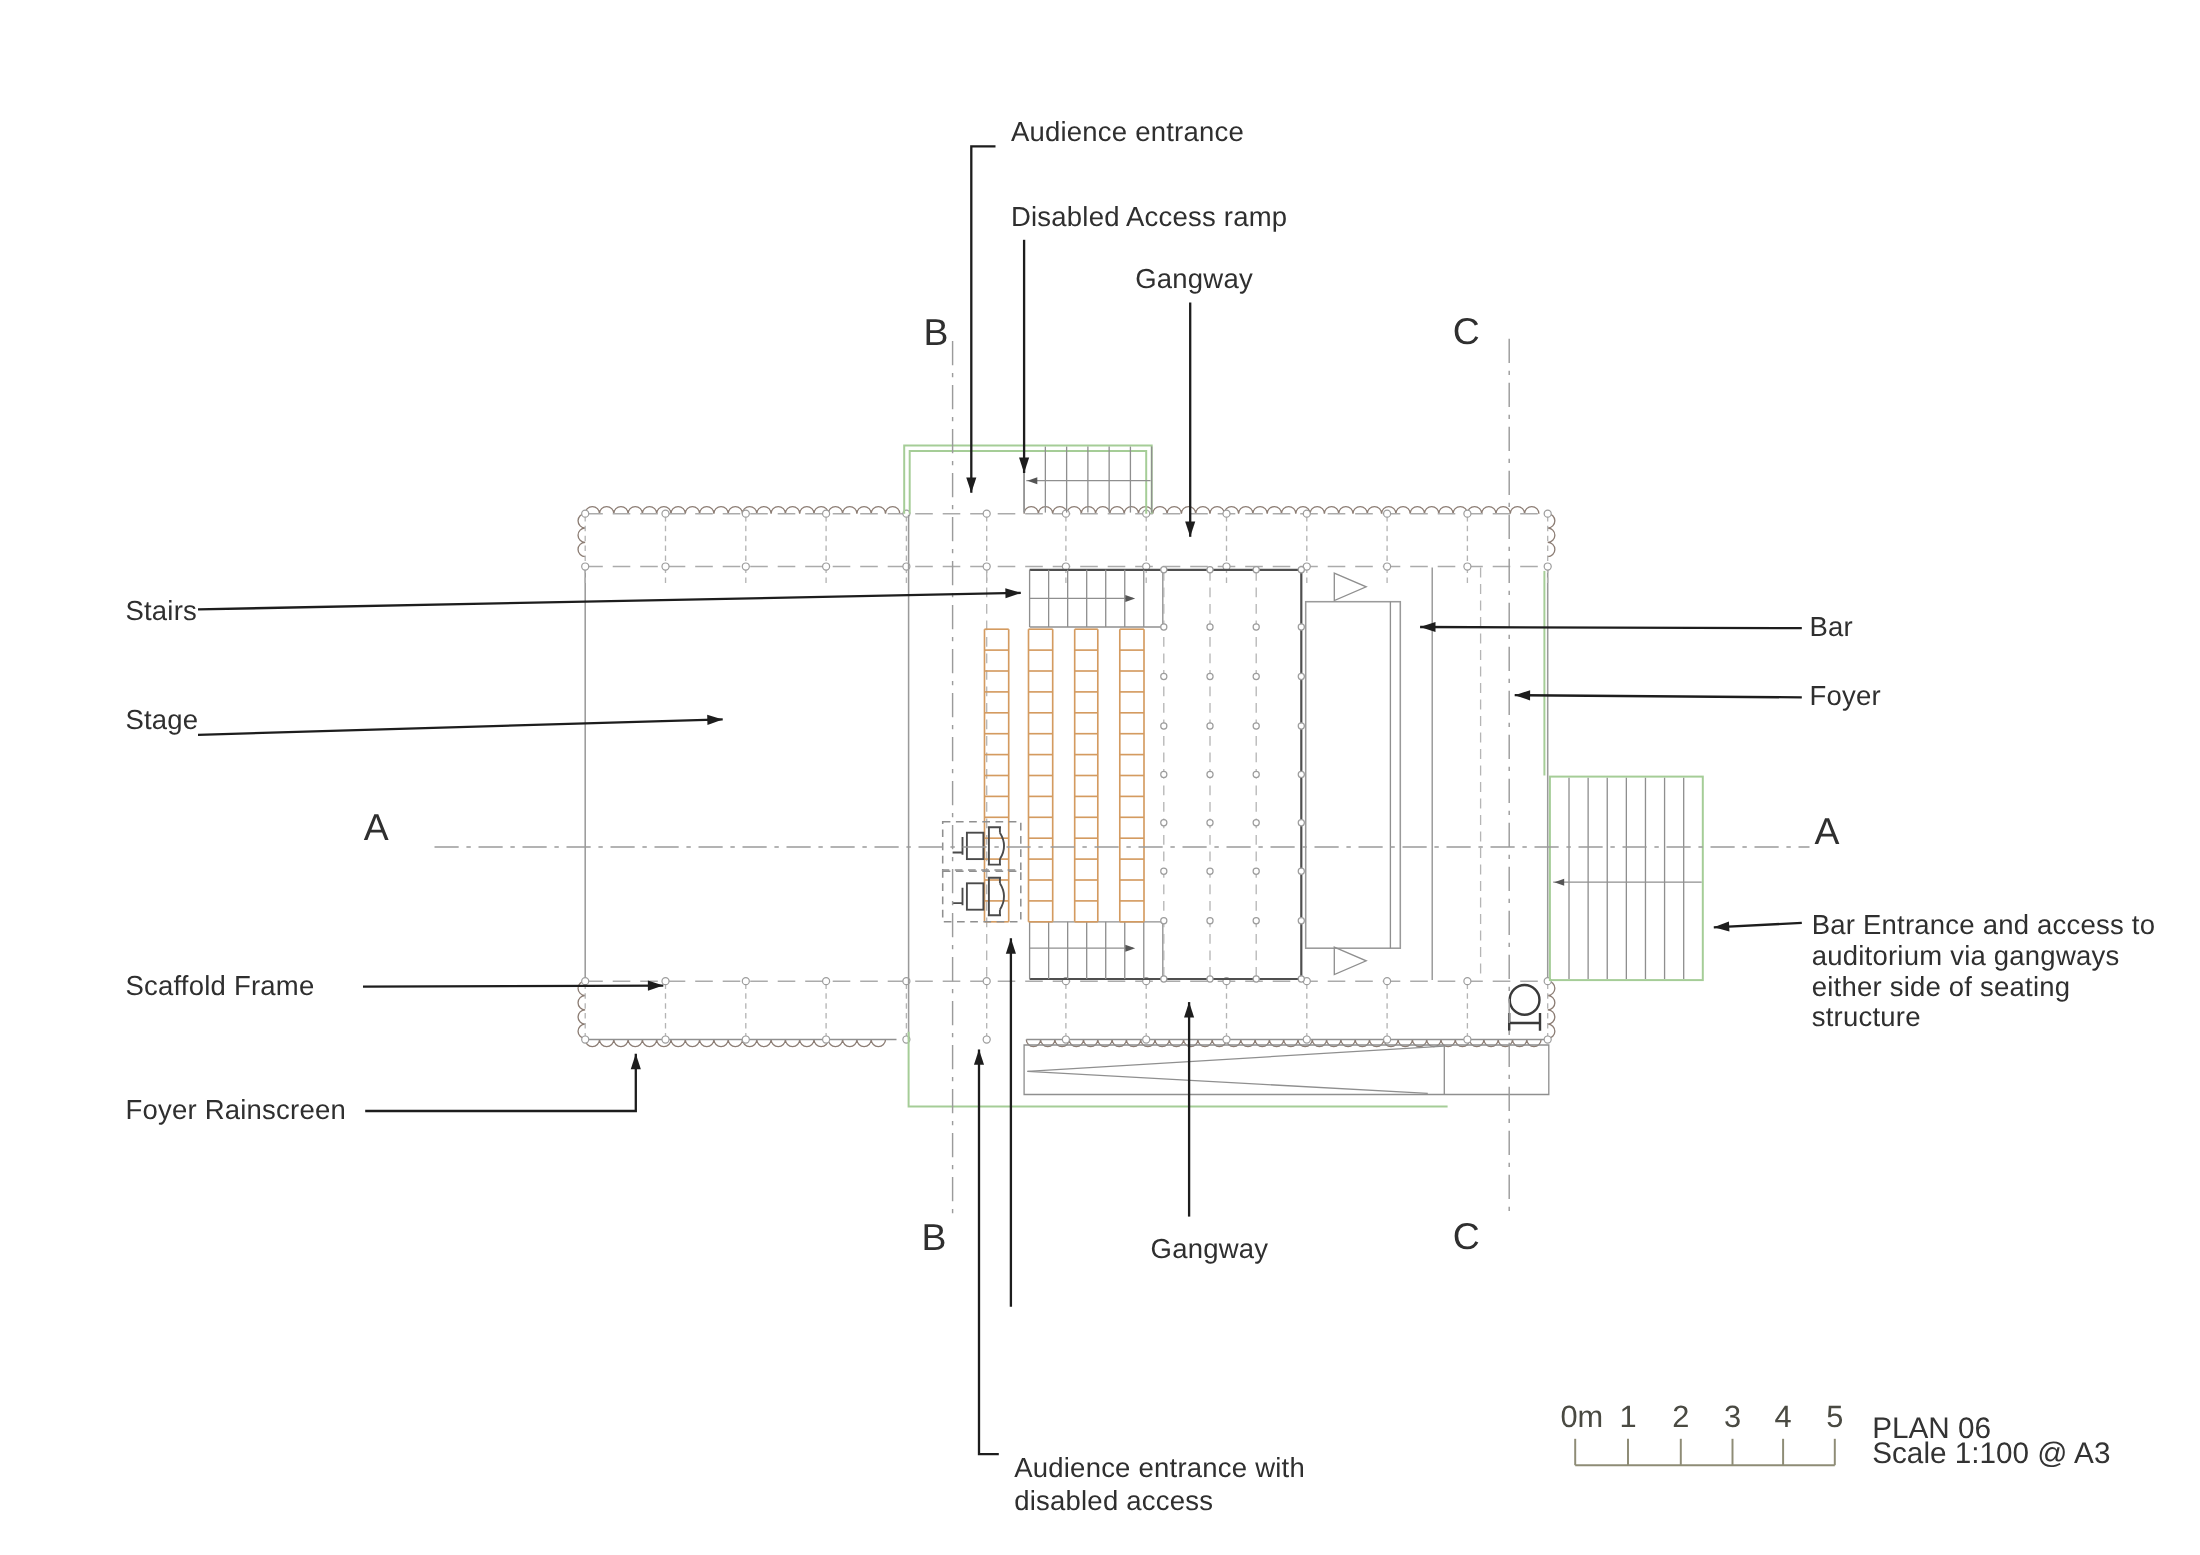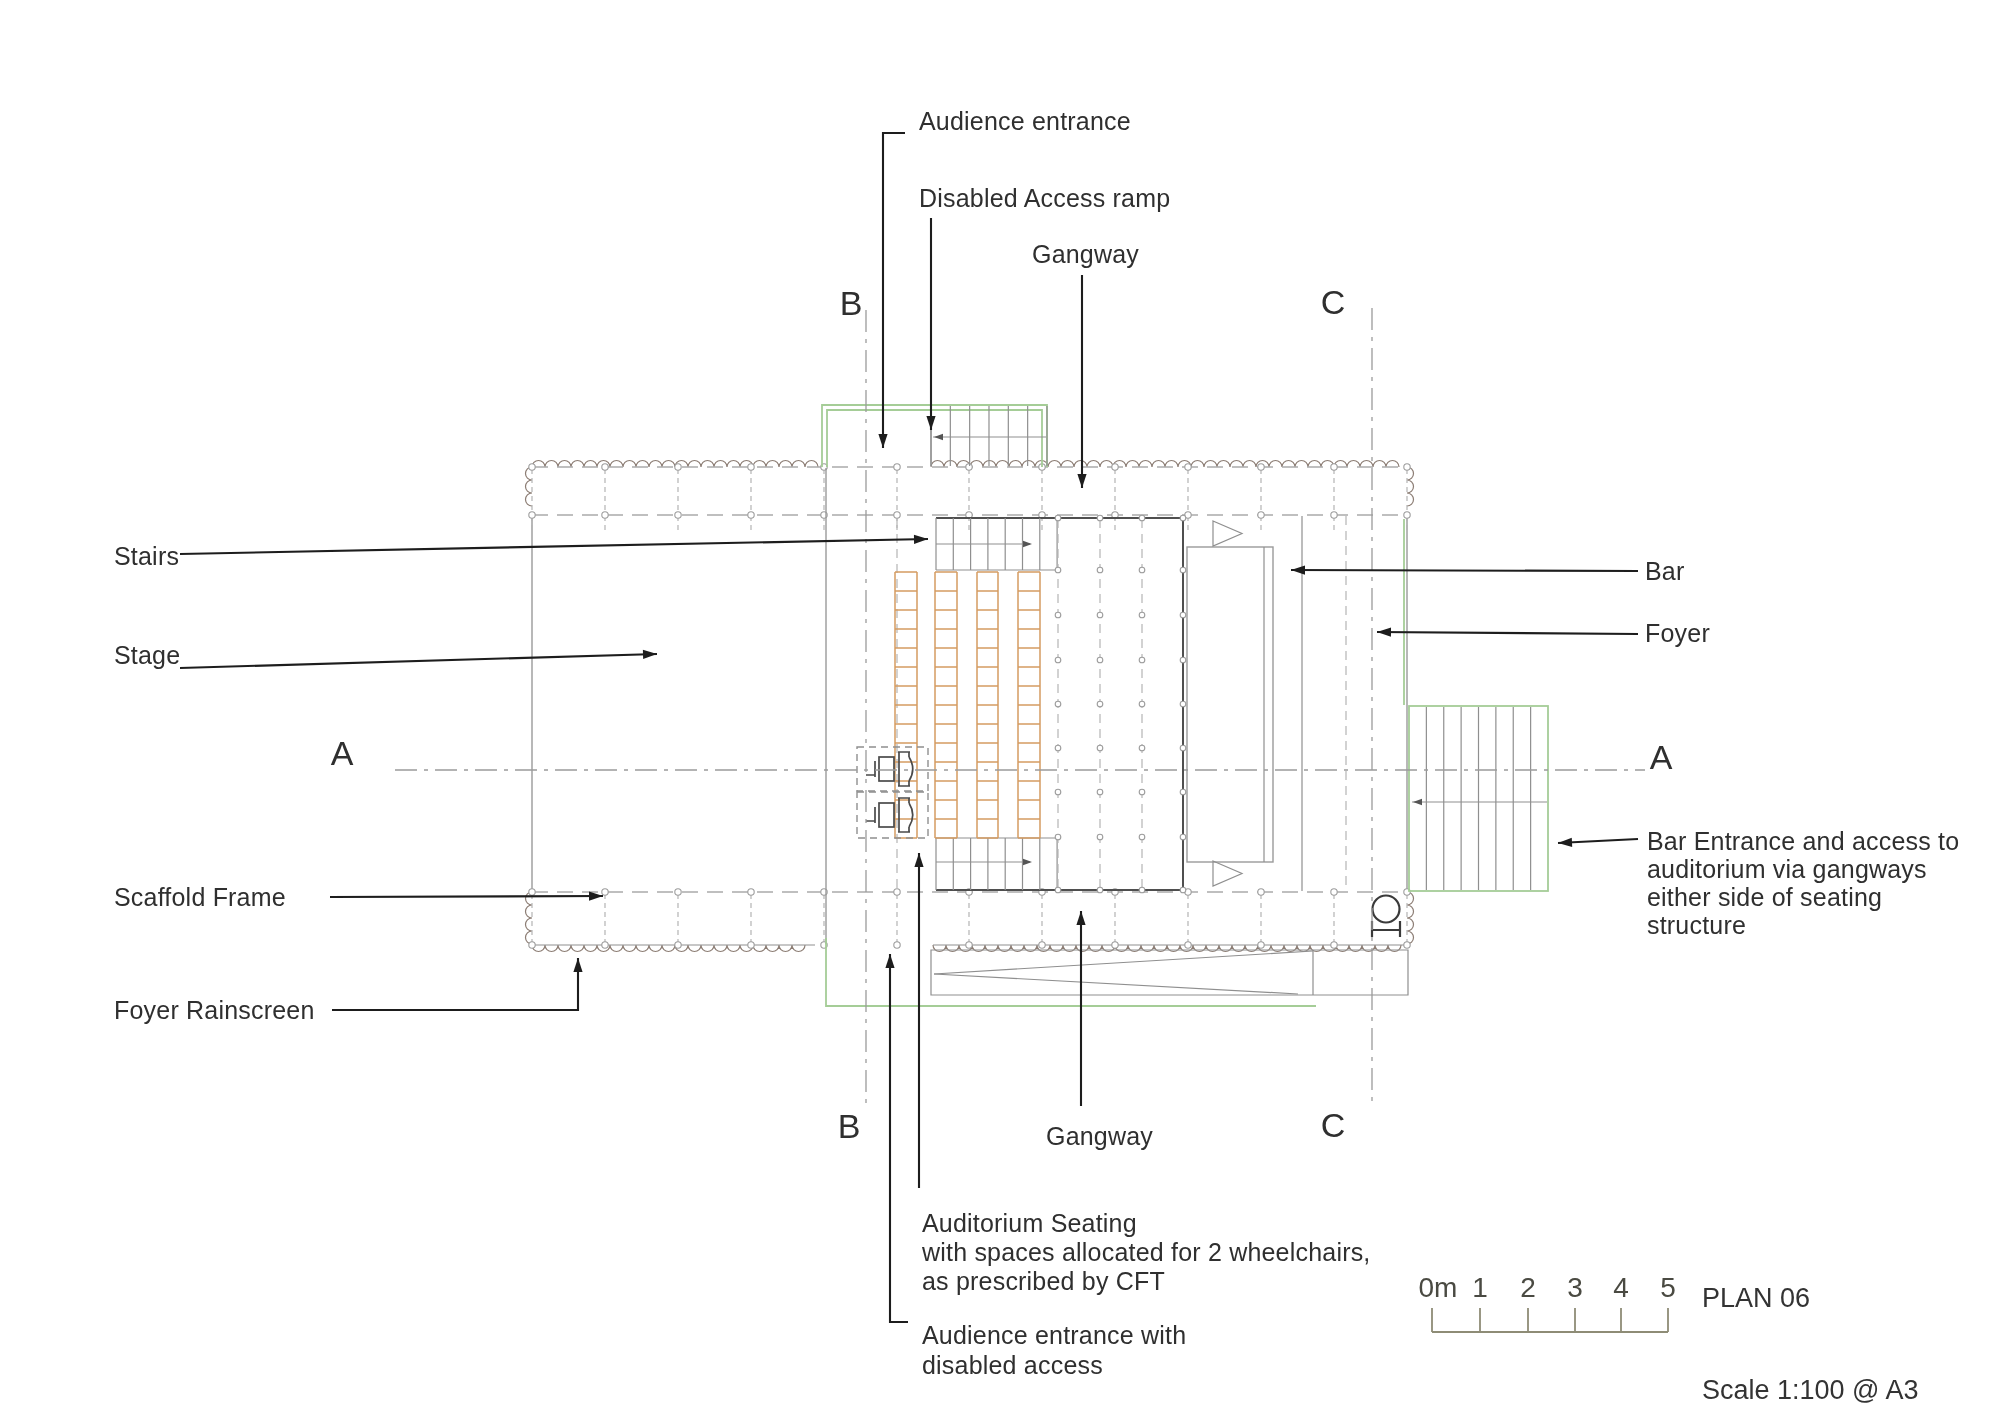--- a/index.html
+++ b/index.html
@@ -405,35 +405,32 @@
   <div class="lbl" style="left:1032px;top:254px">Gangway</div>
 
   <div class="lbl" style="left:1645px;top:571px">Bar</div>
   <div class="lbl" style="left:1645px;top:633px">Foyer</div>
   <div class="lbl" style="left:1647px;top:827px;transform:none;line-height:28px;font-size:25px">Bar Entrance and access to
 auditorium via gangways
 either side of seating
 structure</div>
 
   <div class="lbl" style="left:1046px;top:1136px">Gangway</div>
-  <div class="lbl" style="left:922px;top:1209px;transform:none">Auditorium Seating
-with spaces allocated for 2 wheelchairs,
-as prescribed by CFT</div>
   <div class="lbl" style="left:922px;top:1320px;transform:none;line-height:30px">Audience entrance with
 disabled access</div>
 
   <div class="ctr" style="left:851px;top:303px">B</div>
   <div class="ctr" style="left:1333px;top:302px">C</div>
   <div class="ctr" style="left:342px;top:753px">A</div>
   <div class="ctr" style="left:1661px;top:757px">A</div>
   <div class="ctr" style="left:849px;top:1126px">B</div>
   <div class="ctr" style="left:1333px;top:1125px">C</div>
 
   <div class="tick" style="left:1438px;top:1288px">0m</div>
   <div class="tick" style="left:1480px;top:1288px">1</div>
   <div class="tick" style="left:1528px;top:1288px">2</div>
   <div class="tick" style="left:1575px;top:1288px">3</div>
   <div class="tick" style="left:1621px;top:1288px">4</div>
   <div class="tick" style="left:1668px;top:1288px">5</div>
 
   <div class="tblock" style="left:1702px;top:1281px">PLAN 06</div>
-  <div class="tblock" style="left:1702px;top:1373px">Scale 1:100 @ A3</div>
+  <div class="tblock" style="left:1702px;top:1304px">Scale 1:100 @ A3</div>
 </div>
 
 </body></html>

